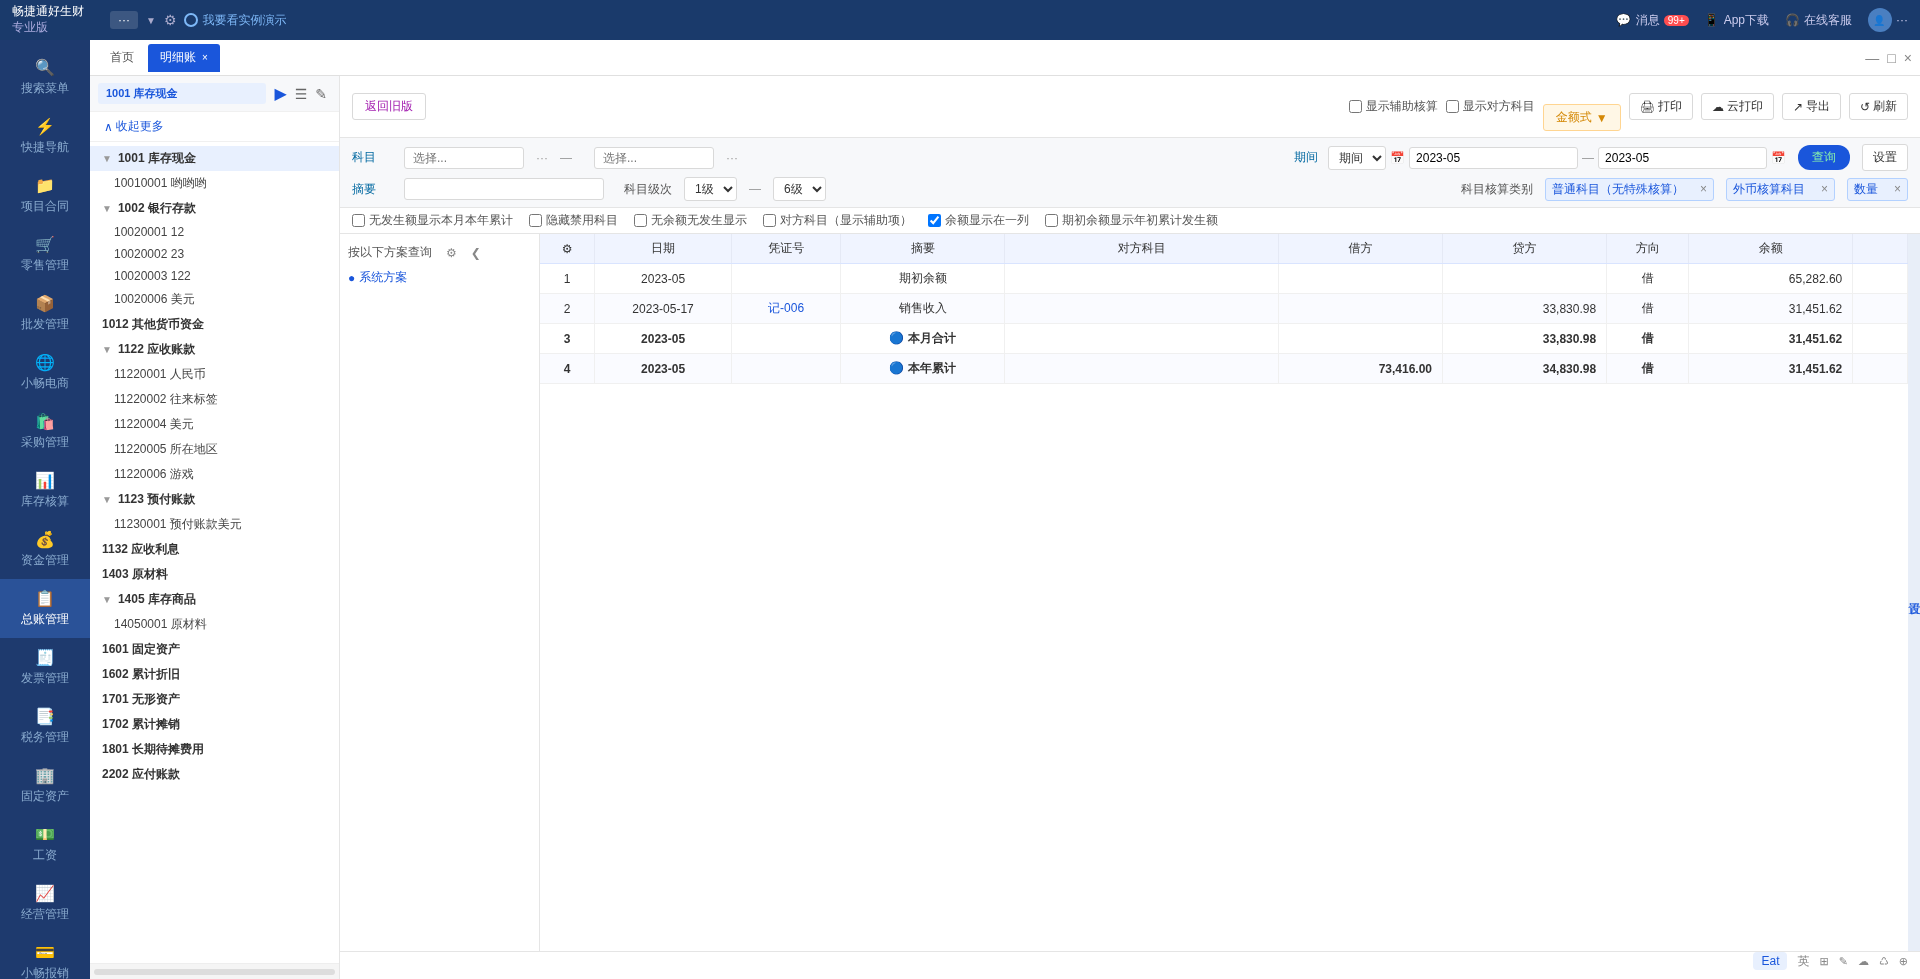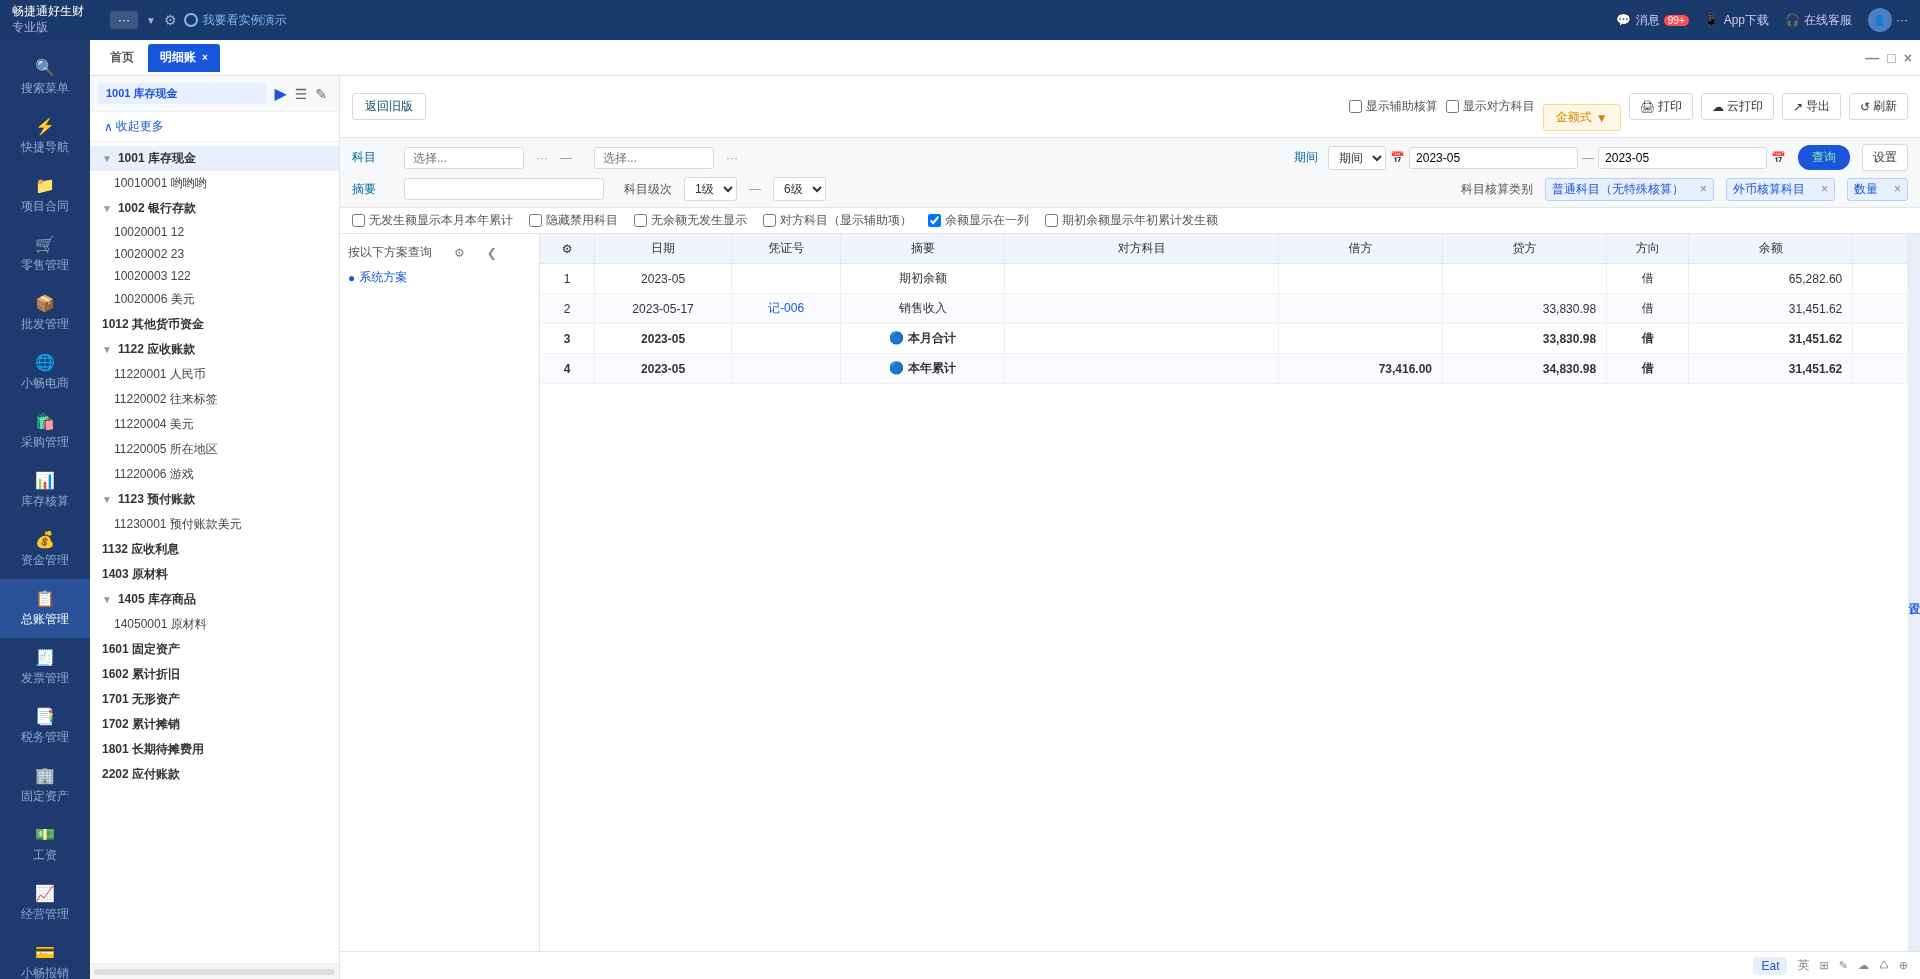--- a/index.html
+++ b/index.html
@@ -60,21 +60,20 @@
     
     .tab-bar {
       height: 36px;
       background: #fff;
       border-bottom: 1px solid #e0e0e0;
       display: flex;
       align-items: center;
       padding: 0 8px;
       gap: 2px;
       flex-shrink: 0;
-      font-weight: bold;
     }
     .tab {
       height: 28px;
       padding: 0 12px;
       border-radius: 3px 3px 0 0;
       display: flex;
       align-items: center;
       gap: 6px;
       cursor: pointer;
       font-size: 12px;
@@ -148,21 +147,21 @@
     
     .toolbar {
       background: #fff;
       border-bottom: 1px solid #e5e5e5;
       padding: 6px 12px;
       display: flex;
       align-items: center;
       gap: 8px;
       flex-shrink: 0;
     }
-    .btn-back { background: #fff; border: 1px solid #d9d9d9; border-radius: 3px; padding: 4px 12px; cursor: pointer; font-size: 12px; color: #0c4a6e; }
+    .btn-back { background: #fff; border: 1px solid #d9d9d9; border-radius: 3px; padding: 4px 12px; cursor: pointer; font-size: 12px; color: #a21caf; }
     .btn-normal { background: #fff; border: 1px solid #d9d9d9; border-radius: 3px; padding: 4px 10px; cursor: pointer; font-size: 12px; color: #333; display: flex; align-items: center; gap: 3px; }
     .checkbox-label { display: flex; align-items: center; gap: 4px; cursor: pointer; font-size: 12px; color: #555; }
     .checkbox-label input { cursor: pointer; }
     .gold-btn { background: #fff7e6; border: 1px solid #ffd591; border-radius: 3px; padding: 4px 12px; cursor: pointer; display: flex; align-items: center; gap: 4px; font-size: 12px; color: #d48806; margin-top: 22px; }
 
     
     .filter-section {
       background: #f7f8fa;
       border-bottom: 1px solid #e5e5e5;
       padding: 6px 12px;
@@ -220,21 +219,21 @@
     .col-direction { width: 60px; }
     .col-balance { width: 120px; }
     .col-extra { width: 40px; }
 
     
     .status-bar {
       height: 28px;
       background: #fff;
       border-top: 1px solid #e5e5e5;
       display: flex;
-      align-items: center;
+      align-items: flex-start;
       padding: 0 12px;
       gap: 12px;
       flex-shrink: 0;
     }
     .status-item { display: flex; align-items: center; gap: 4px; font-size: 11px; color: #888; cursor: pointer; }
 
     
     .settings-panel-right {
       width: 12px;
       background: #e8eef8;
@@ -595,21 +594,21 @@
           </label>
           <label class="checkbox-label">
             <input type="checkbox" style="">
             <span>期初余额显示年初累计发生额</span>
           </label>
         </div>
 
         <div style="display:flex;flex:1;overflow:hidden;">
 
           <div style="width:200px;background:#fff;border-right:1px solid #e5e5e5;padding:10px 8px;flex-shrink:0;">
-            <div style="display:flex;align-items:center;gap:22px;margin-bottom:8px;">
+            <div style="display:flex;align-items:center;gap:14px;margin-bottom:8px;">
               <span style="color:#555;font-size:12px;">按以下方案查询</span>
               <span style="cursor:pointer;color:#888;">⚙</span>
               <span style="cursor:pointer;color:#888;">❮</span>
             </div>
             <div class="system-plan">
               <span style="color:#1a56db;">●</span>
               <span>系统方案</span>
             </div>
           </div>
 

